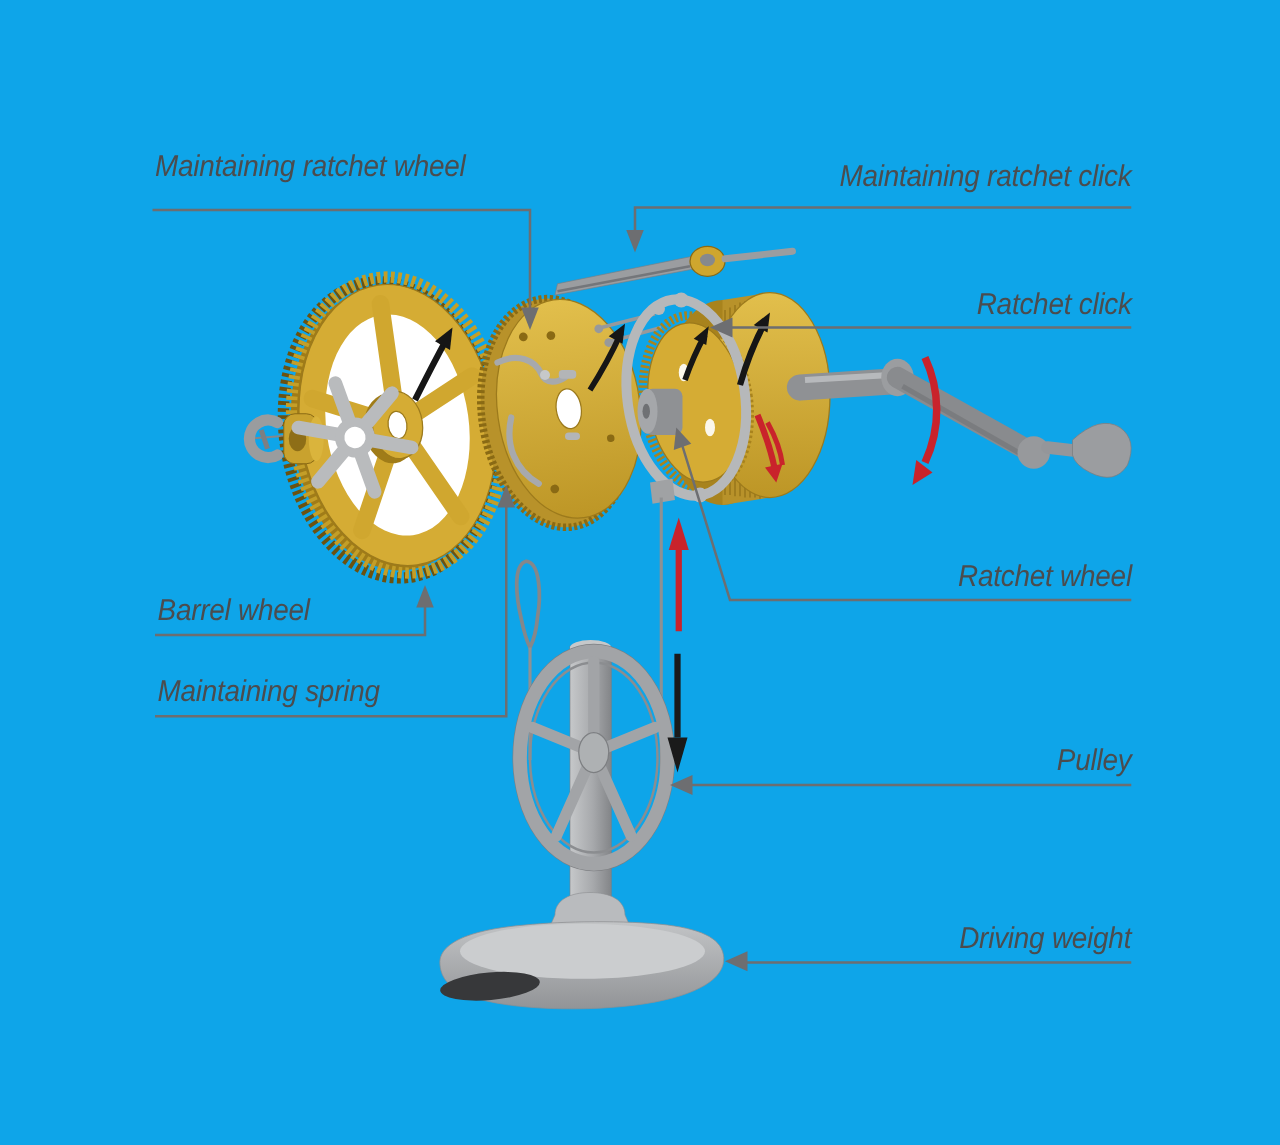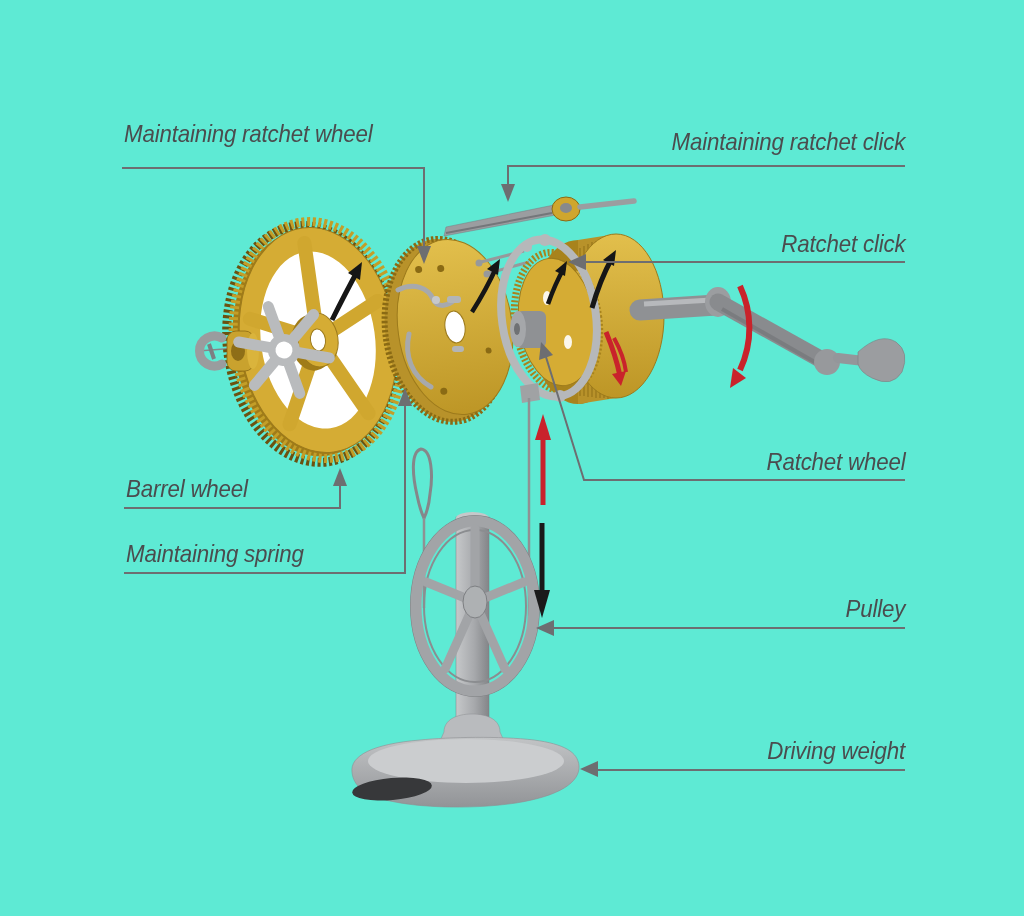--- a/index.html
+++ b/index.html
@@ -1,17 +1,17 @@
 <!DOCTYPE html>
 <html><head>
 <meta charset="utf-8">
 <style>
   html,body{margin:0;padding:0;background:#ffffff;}
   #canvas{
-    position:relative;width:1024px;height:916px;background:#5eead4;overflow:hidden;
+    position:relative;width:1024px;height:916px;background:#0ea5e9;overflow:hidden;
     font-family:"Liberation Sans",sans-serif;
     text-align:right;
   }
   #art{position:absolute;left:0;top:0;}
   .lbl{
     position:absolute;white-space:nowrap;
     font-style:italic;font-size:24px;font-weight:500;color:#4b4c4e;
     letter-spacing:-0.2px;line-height:24px;
   }
   .lbl.left{transform:scaleX(0.93);transform-origin:0 50%;}

